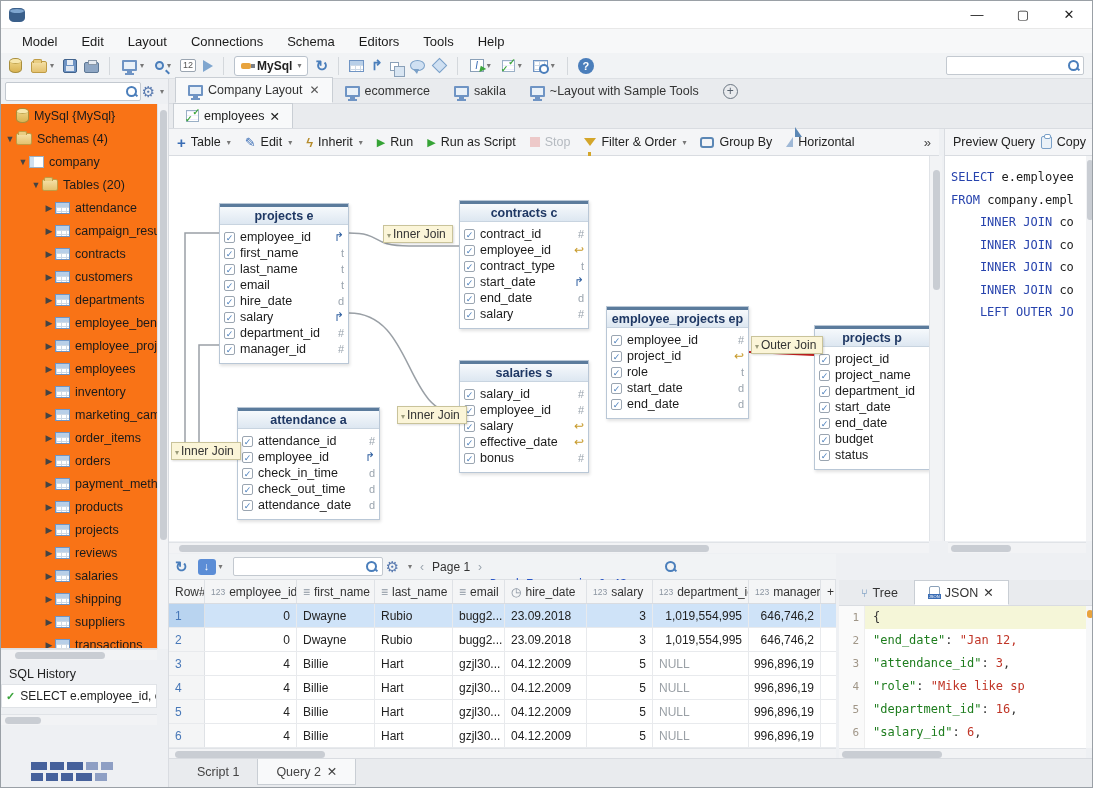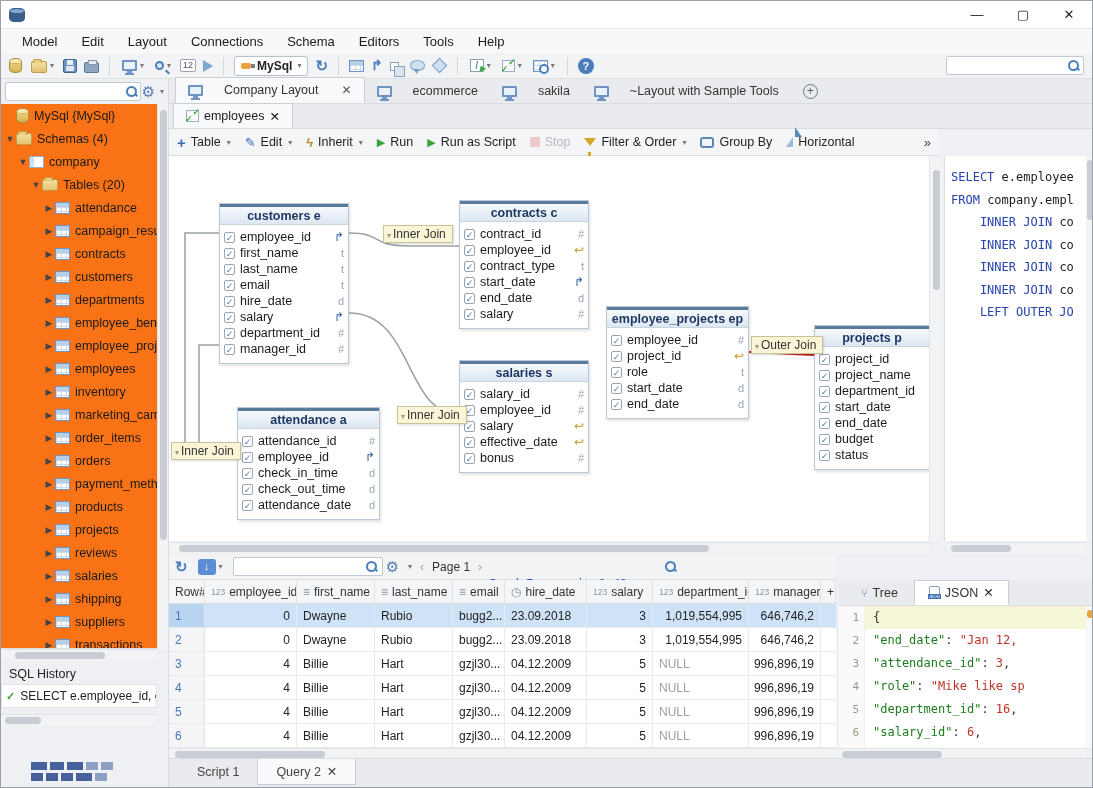--- a/index.html
+++ b/index.html
@@ -71,21 +71,21 @@
   .ic-help{width:16px;height:16px;border-radius:50%;background:#4a7ebb;color:#fff;font-size:11px;font-weight:bold;text-align:center;line-height:16px;}
   .ic-gear{color:#5a7bb0;font-size:15px;line-height:14px;}
   .ic-plug-sm{width:10px;height:6px;background:#e8a33d;border-radius:2px;margin-right:2px;}
   .ic-plug-sm::before{content:"";position:absolute;right:-4px;top:1px;width:4px;height:4px;background:#7a7f87;}
   
   .row2{position:absolute;left:0;top:78px;width:100%;height:25px;display:flex;}
   .side-search{width:168px;height:100%;background:#eef0f3;border-right:1px solid #d9dce1;display:flex;align-items:center;padding:0 4px;gap:4px;}
   .side-search input{flex:1;width:90px;height:19px;border:1px solid #c3c9d0;border-radius:2px;background:#fff;padding:0 16px 0 4px;font-size:11px;}
   .side-search .mag-ic{margin-left:-20px;}
   .layout-tabs{flex:1;background:#e9ebee;display:flex;align-items:flex-end;padding-left:6px;border-bottom:1px solid #d9dce1;}
-  .ltab{display:flex;align-items:center;gap:21px;height:24px;padding:12px 12px;font-size:12.5px;color:#333;}
+  .ltab{display:flex;align-items:center;gap:5px;height:24px;padding:12px 12px;font-size:12.5px;color:#333;}
   .ltab.active{background:#f8f9fa;border:1px solid #c9ced4;border-bottom:1px solid #f8f9fa;}
   .ltab .x{color:#555;font-size:12px;margin-left:2px;}
   .plus-circle{width:15px;height:15px;border:1px solid #6b7682;border-radius:50%;color:#55606c;text-align:center;line-height:13px;font-size:12px;margin:0 0 4px 12px;}
   
   .sidebar{position:absolute;left:0;top:103px;width:168px;height:685px;background:#eef0f3;border-right:1px solid #d9dce1;}
   .tree{position:absolute;left:0;top:0;width:156px;height:545px;background:#f97316;overflow:hidden;border-bottom:1px solid #dcdfe3;}
   .tree-row{display:flex;align-items:center;height:23px;white-space:nowrap;font-size:12.5px;color:#1b1b1b;}
   .tree-arrow{width:10px;font-size:9px;color:#444;text-align:center;flex:0 0 auto;}
   .tree-ic{margin:0 5px 0 1px;}
   .ic-schema{width:15px;height:12px;border:1px solid #9ab0c6;background:linear-gradient(90deg,#cfe0f0 0 4px,#fff 4px);}
@@ -498,31 +498,38 @@
           <span class="ic ic-groupby"></span>
           <span>Group By</span>
         </span>
         <span class="edbtn">
           <span class="ic ic-horiz"></span>
           <span>Horizontal</span>
         </span>
         <span class="overflow">»</span>
       </div>
 
+    <div class="preview-hdr">
+      <span>Preview Query</span>
+      <span class="copybtn">
+        <span class="ic clip"></span>
+        <span>Copy</span>
+      </span>
+    </div>
 
     <div class="diagram" id="diagram">
       <svg class="wires" width="760" height="385">
         <path d="M180,77 C215,77 200,90 240,90 L290,90" fill="none" stroke="#9aa0a6" stroke-width="1.5"></path>
         <path d="M180,157 C245,157 235,258 290,258" fill="none" stroke="#9aa0a6" stroke-width="1.5"></path>
         <path d="M50,77 L16,77 L16,290 C16,300 40,297 68,297" fill="none" stroke="#9aa0a6" stroke-width="1.5"></path>
         <path d="M50,189 L30,189 L30,292" fill="none" stroke="#9aa0a6" stroke-width="1.5"></path>
         <path d="M580,196 L645,199" fill="none" stroke="#cc2222" stroke-width="2"></path>
       </svg>
     <div class="dtable" style="left: 50px; top: 47px; width: 130px;">
-          <div class="dt-header">customers e</div>
+          <div class="dt-header">projects e</div>
           <div class="dt-body">
             <div class="dt-row">
               <span class="cb">✓</span>
               <span class="fname">employee_id</span>
               <span class="ftype fkout">↱</span>
             </div>
             <div class="dt-row">
               <span class="cb">✓</span>
               <span class="fname">first_name</span>
               <span class="ftype">t</span>

